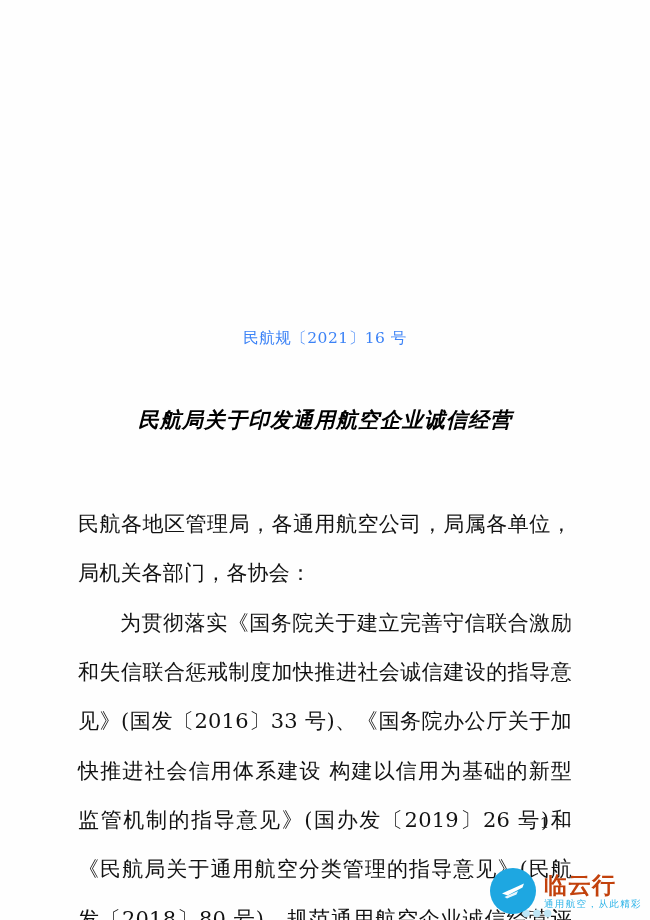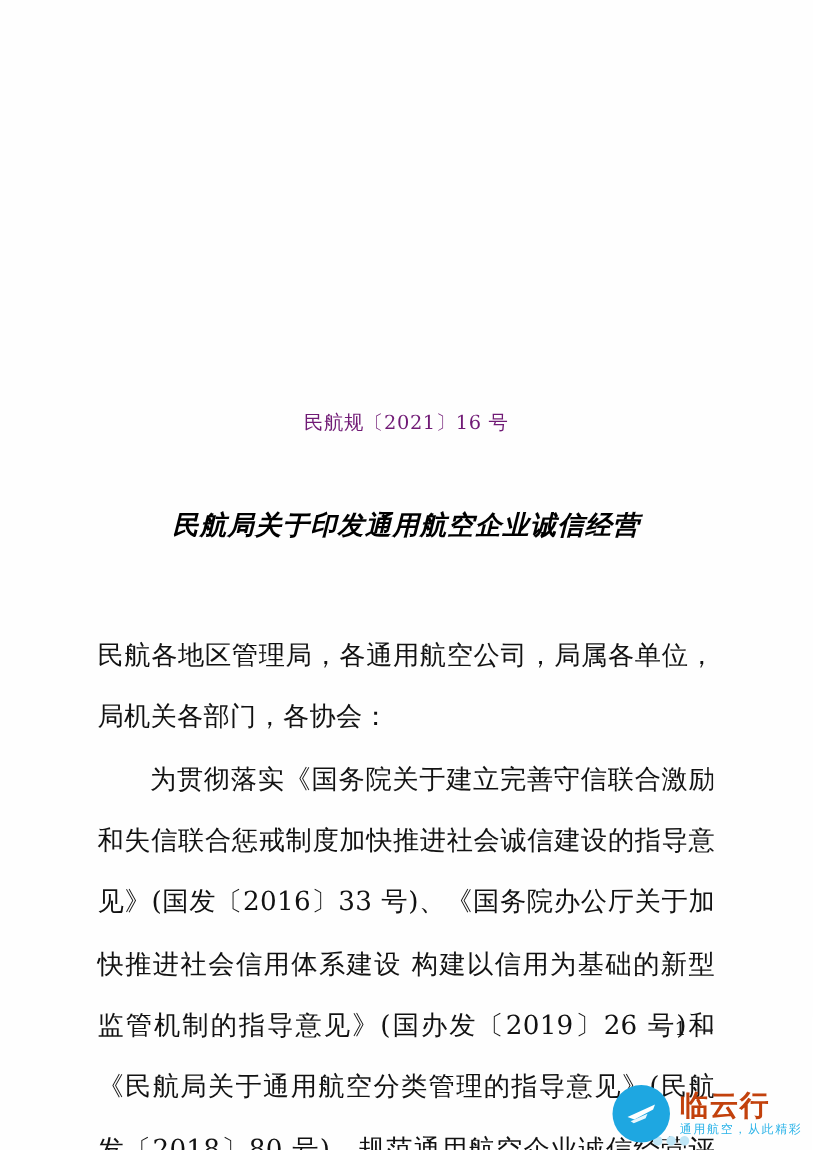--- a/index.html
+++ b/index.html
@@ -21,21 +21,21 @@
     background: #fefefe;
   }
   .doc-number {
     position: absolute;
     top: 328px;
     left: 0;
     right: 0;
     text-align: center;
     font-size: 15.5px;
     letter-spacing: 0.5px;
-    color: #701a75;
+    color: #3b82f6;
     font-family: "DejaVu Serif", "Liberation Serif", serif;
   }
   .doc-title {
     position: absolute;
     top: 400px;
     left: 78px;
     right: 78px;
     text-align: center;
     font-size: 21px;
     font-weight: bold;

